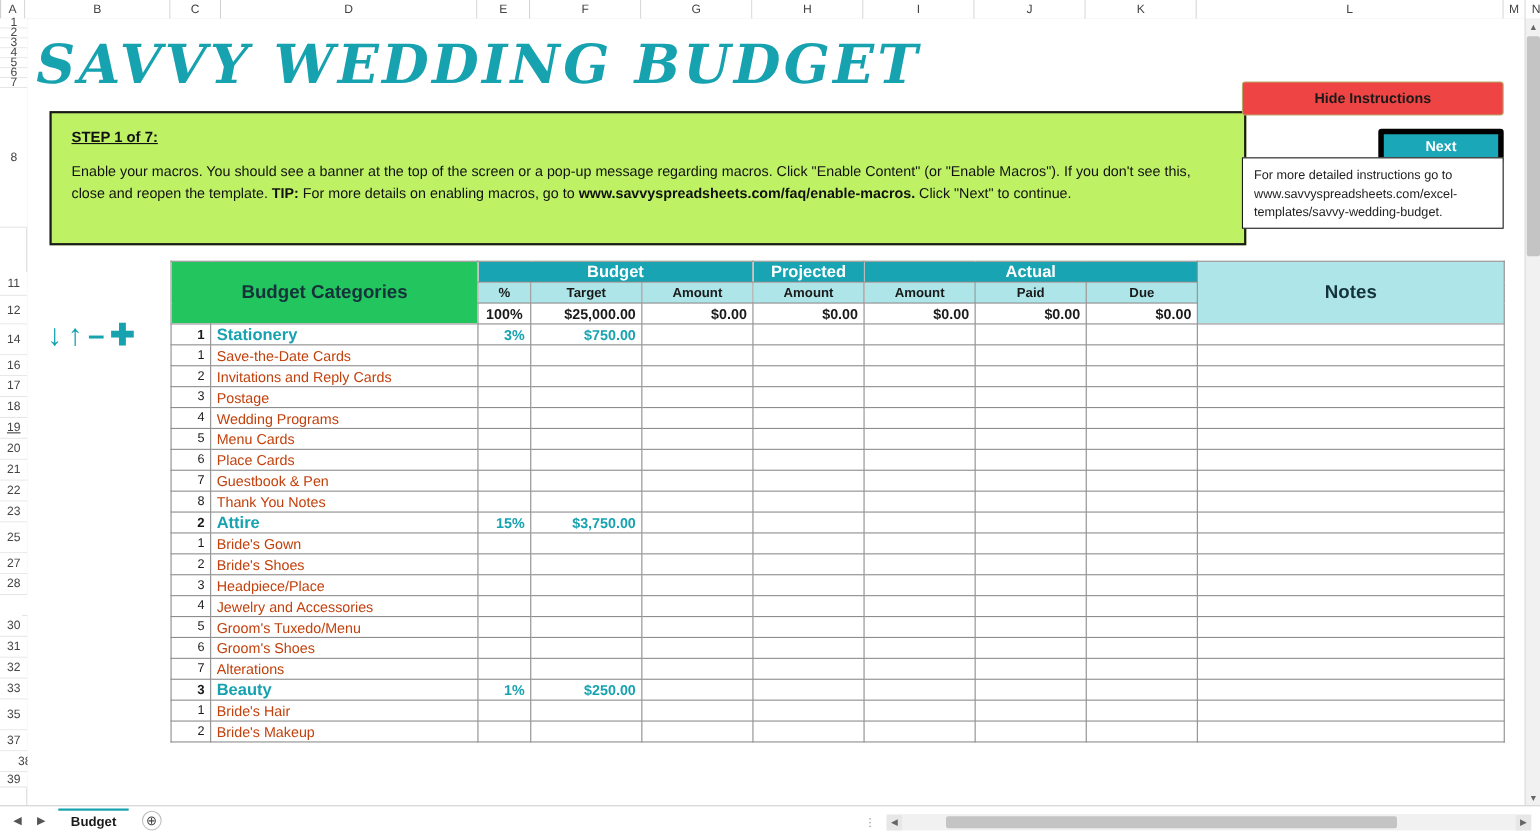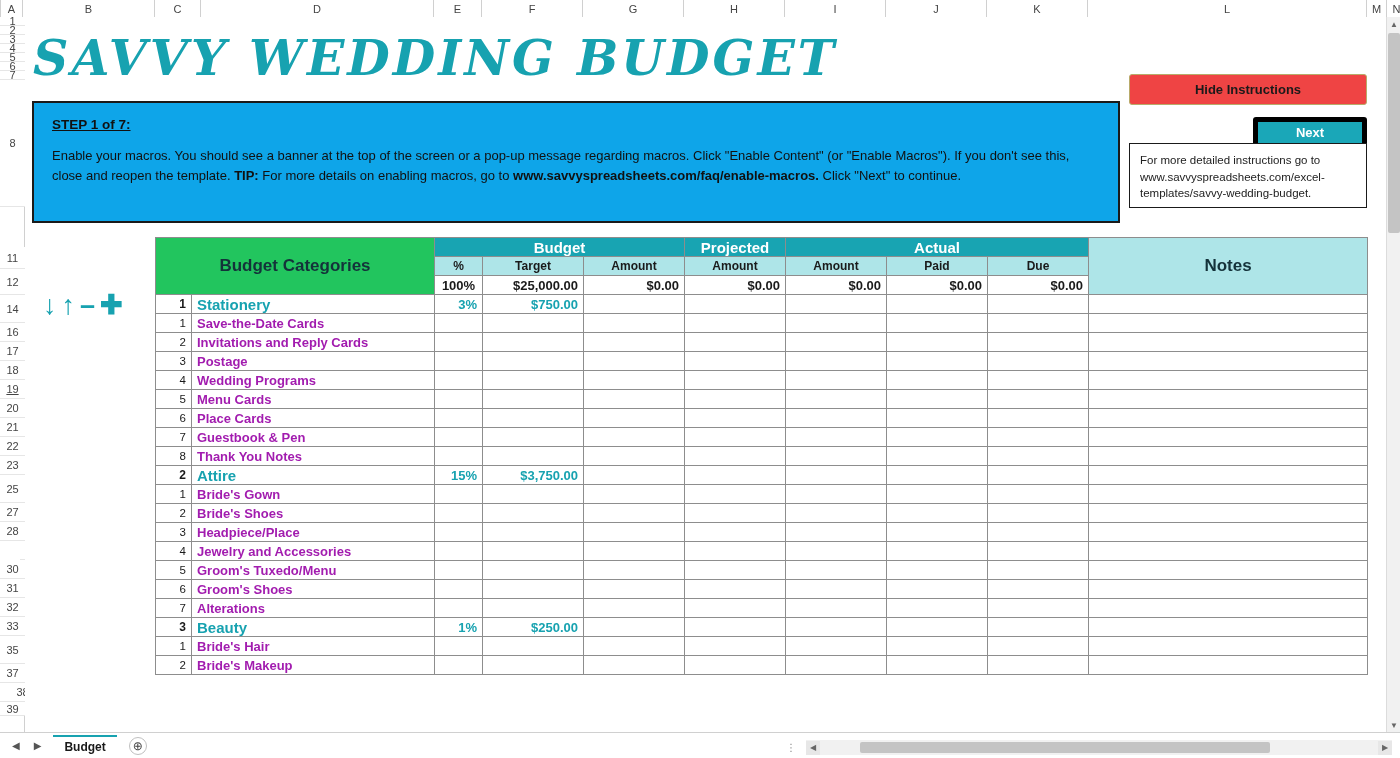--- a/index.html
+++ b/index.html
@@ -87,24 +87,24 @@
     font-style: italic;
     font-weight: bold;
     color: #17a2b0;
     letter-spacing: 3px;
     white-space: nowrap;
   }
 
   
   .instr-box {
     position: absolute;
-    left: 7px; top: 84px;
+    left: 20px; top: 84px;
     width: 1088px; height: 122px;
     border: 2px solid #1a1a1a;
-    background: #0ea5e9;
+    background: #bef264;
     padding: 14px 18px;
   }
   .instr-step {
     font-size: 13.5px;
     font-weight: bold;
     color: #111;
     text-decoration: underline;
     margin-bottom: 14px;
   }
   .instr-body {
@@ -245,21 +245,21 @@
   .cat-name {
     color: #17a2b0;
     font-size: 15px;
     font-weight: bold;
   }
   .cat-pct { color: #17a2b0; text-align: right; font-size: 13px; }
   .cat-target { color: #17a2b0; text-align: right; font-size: 13px; }
 
   .item-row td { height: 19px; background: #ffffff; }
   .item-num { text-align: right; font-size: 11.5px; color: #1a1a1a; }
-  .item-name { font-size: 13px; color: #a21caf; font-weight: bold; }
+  .item-name { font-size: 13px; color: #c2410c; }
   .cell-gray { background: #a6a6a6; border-top: none; border-bottom: none; }
   .cell-cream { background: #fdf2c4; }
   .cell-blank { background: #ffffff; }
 
   
   .c-num { width: 36px; }
   .c-name { width: 243px; }
   .c-pct { width: 48px; }
   .c-target { width: 101px; }
   .c-amount { width: 101px; }

